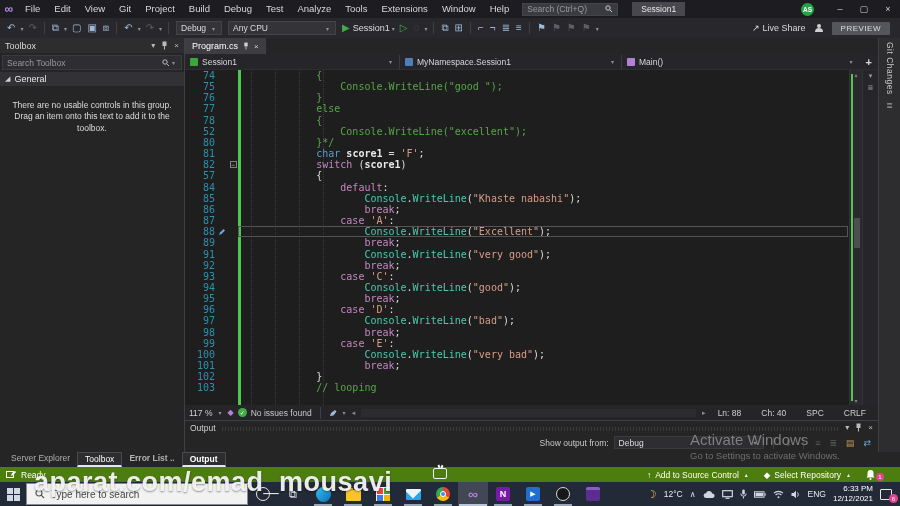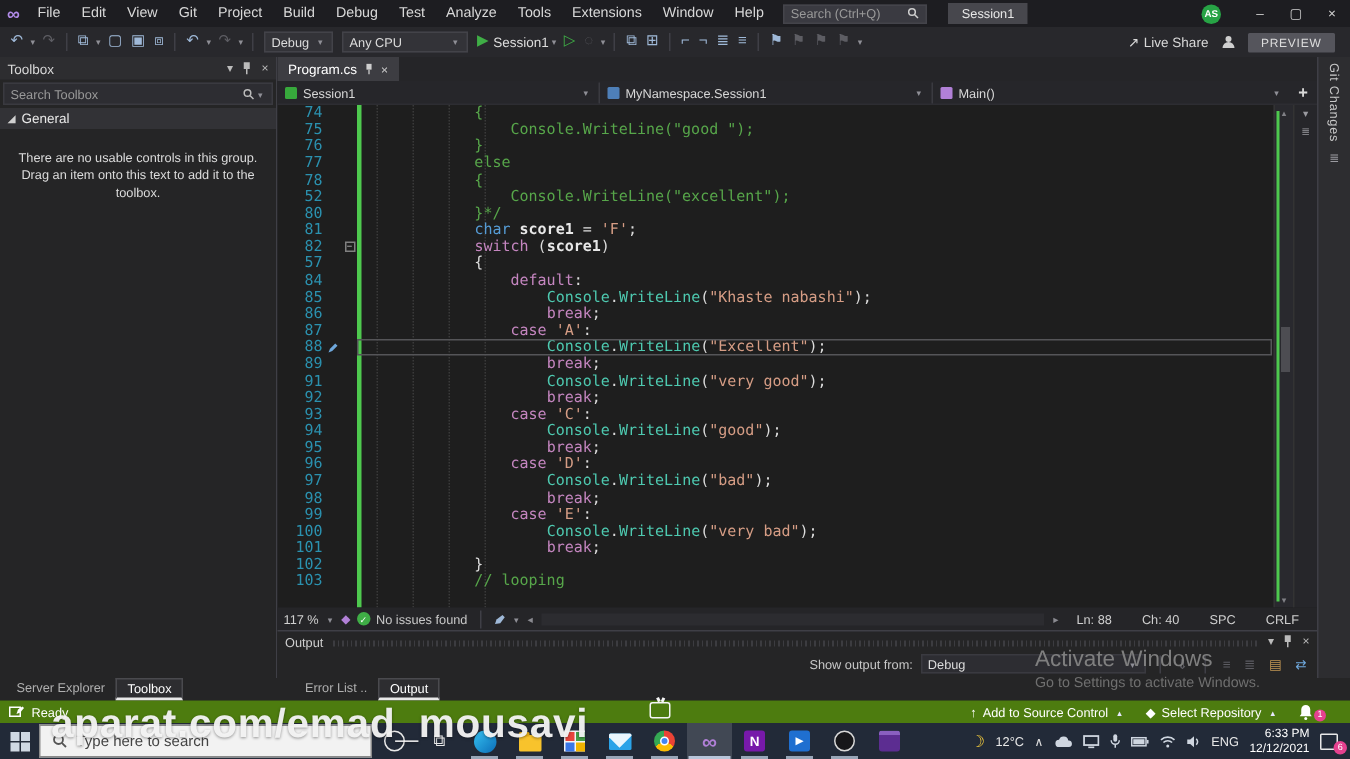--- a/index.html
+++ b/index.html
@@ -90,21 +90,21 @@
   .oic{color:#5d5d63;font-size:9px;padding:0 2px;}
   
   .gitstrip{width:22px;background:#2d2d30;border-left:1px solid #3f3f46;display:flex;flex-direction:column;align-items:center;padding-top:4px;}
   .gitstrip .vtxt{writing-mode:vertical-rl;font-size:8.5px;color:#c8c8c8;letter-spacing:.5px;}
   .gitstrip .gic{color:#9a9aa0;font-size:8px;margin-top:6px;}
   
   .paneltabs{position:absolute;left:0;top:452px;width:900px;height:15px;background:#252526;display:flex;align-items:flex-end;font-size:8.5px;}
   .ptab{padding:1px 7px;color:#b0b0b0;}
   .ptab.active{background:#2d2d30;border:1px solid #4a4a4e;border-bottom:2px solid #e8e8e8;color:#fff;}
   .ptgroup-l{display:flex;margin-left:4px;}
-  .ptgroup-e{display:flex;margin-left:74px;}
+  .ptgroup-e{display:flex;font-weight:bold;}
   
   .vstatus{position:absolute;left:0;top:467px;width:900px;height:15px;background:#4d7c0f;display:flex;align-items:center;
            color:#fff;font-size:8.5px;padding:0 6px;gap:5px;}
   .vs-right{margin-left:auto;display:flex;align-items:center;gap:14px;padding-right:10px;}
   .vs-item{display:flex;align-items:center;gap:4px;}
   .badge1{background:#e5418f;color:#fff;border-radius:50%;width:8px;height:8px;font-size:6px;display:flex;align-items:center;justify-content:center;margin-left:-3px;margin-top:4px;}
   
   .taskbar{position:absolute;left:0;top:482px;width:900px;height:24px;background:#222a38;display:flex;align-items:center;}
   .startbtn{width:26px;height:24px;display:flex;align-items:center;justify-content:center;}
   .winlogo{display:grid;grid-template-columns:6px 6px;grid-template-rows:6px 6px;gap:1px;}
@@ -201,21 +201,21 @@
     <span class="tbsep"></span>
     <span class="tbi">↶</span>
     <span class="caret">▾</span>
     <span class="tbi gray">↷</span>
     <span class="caret">▾</span>
     <span class="tbsep"></span>
     <div class="combo" style="width:46px">
       <span>Debug</span>
         <span class="caret">▾</span>
     </div>
-    <div class="combo" style="width:84px">
+    <div class="combo" style="width:108px">
       <span>Any CPU</span>
         <span class="caret">▾</span>
     </div>
     <span class="tbi green">▶</span>
     <span style="font-size:9px;color:#ddd">Session1</span>
     <span class="caret">▾</span>
     <span class="tbi green">▷</span>
     <span class="tbi gray">◌</span>
     <span class="caret">▾</span>
     <span class="tbsep"></span>

